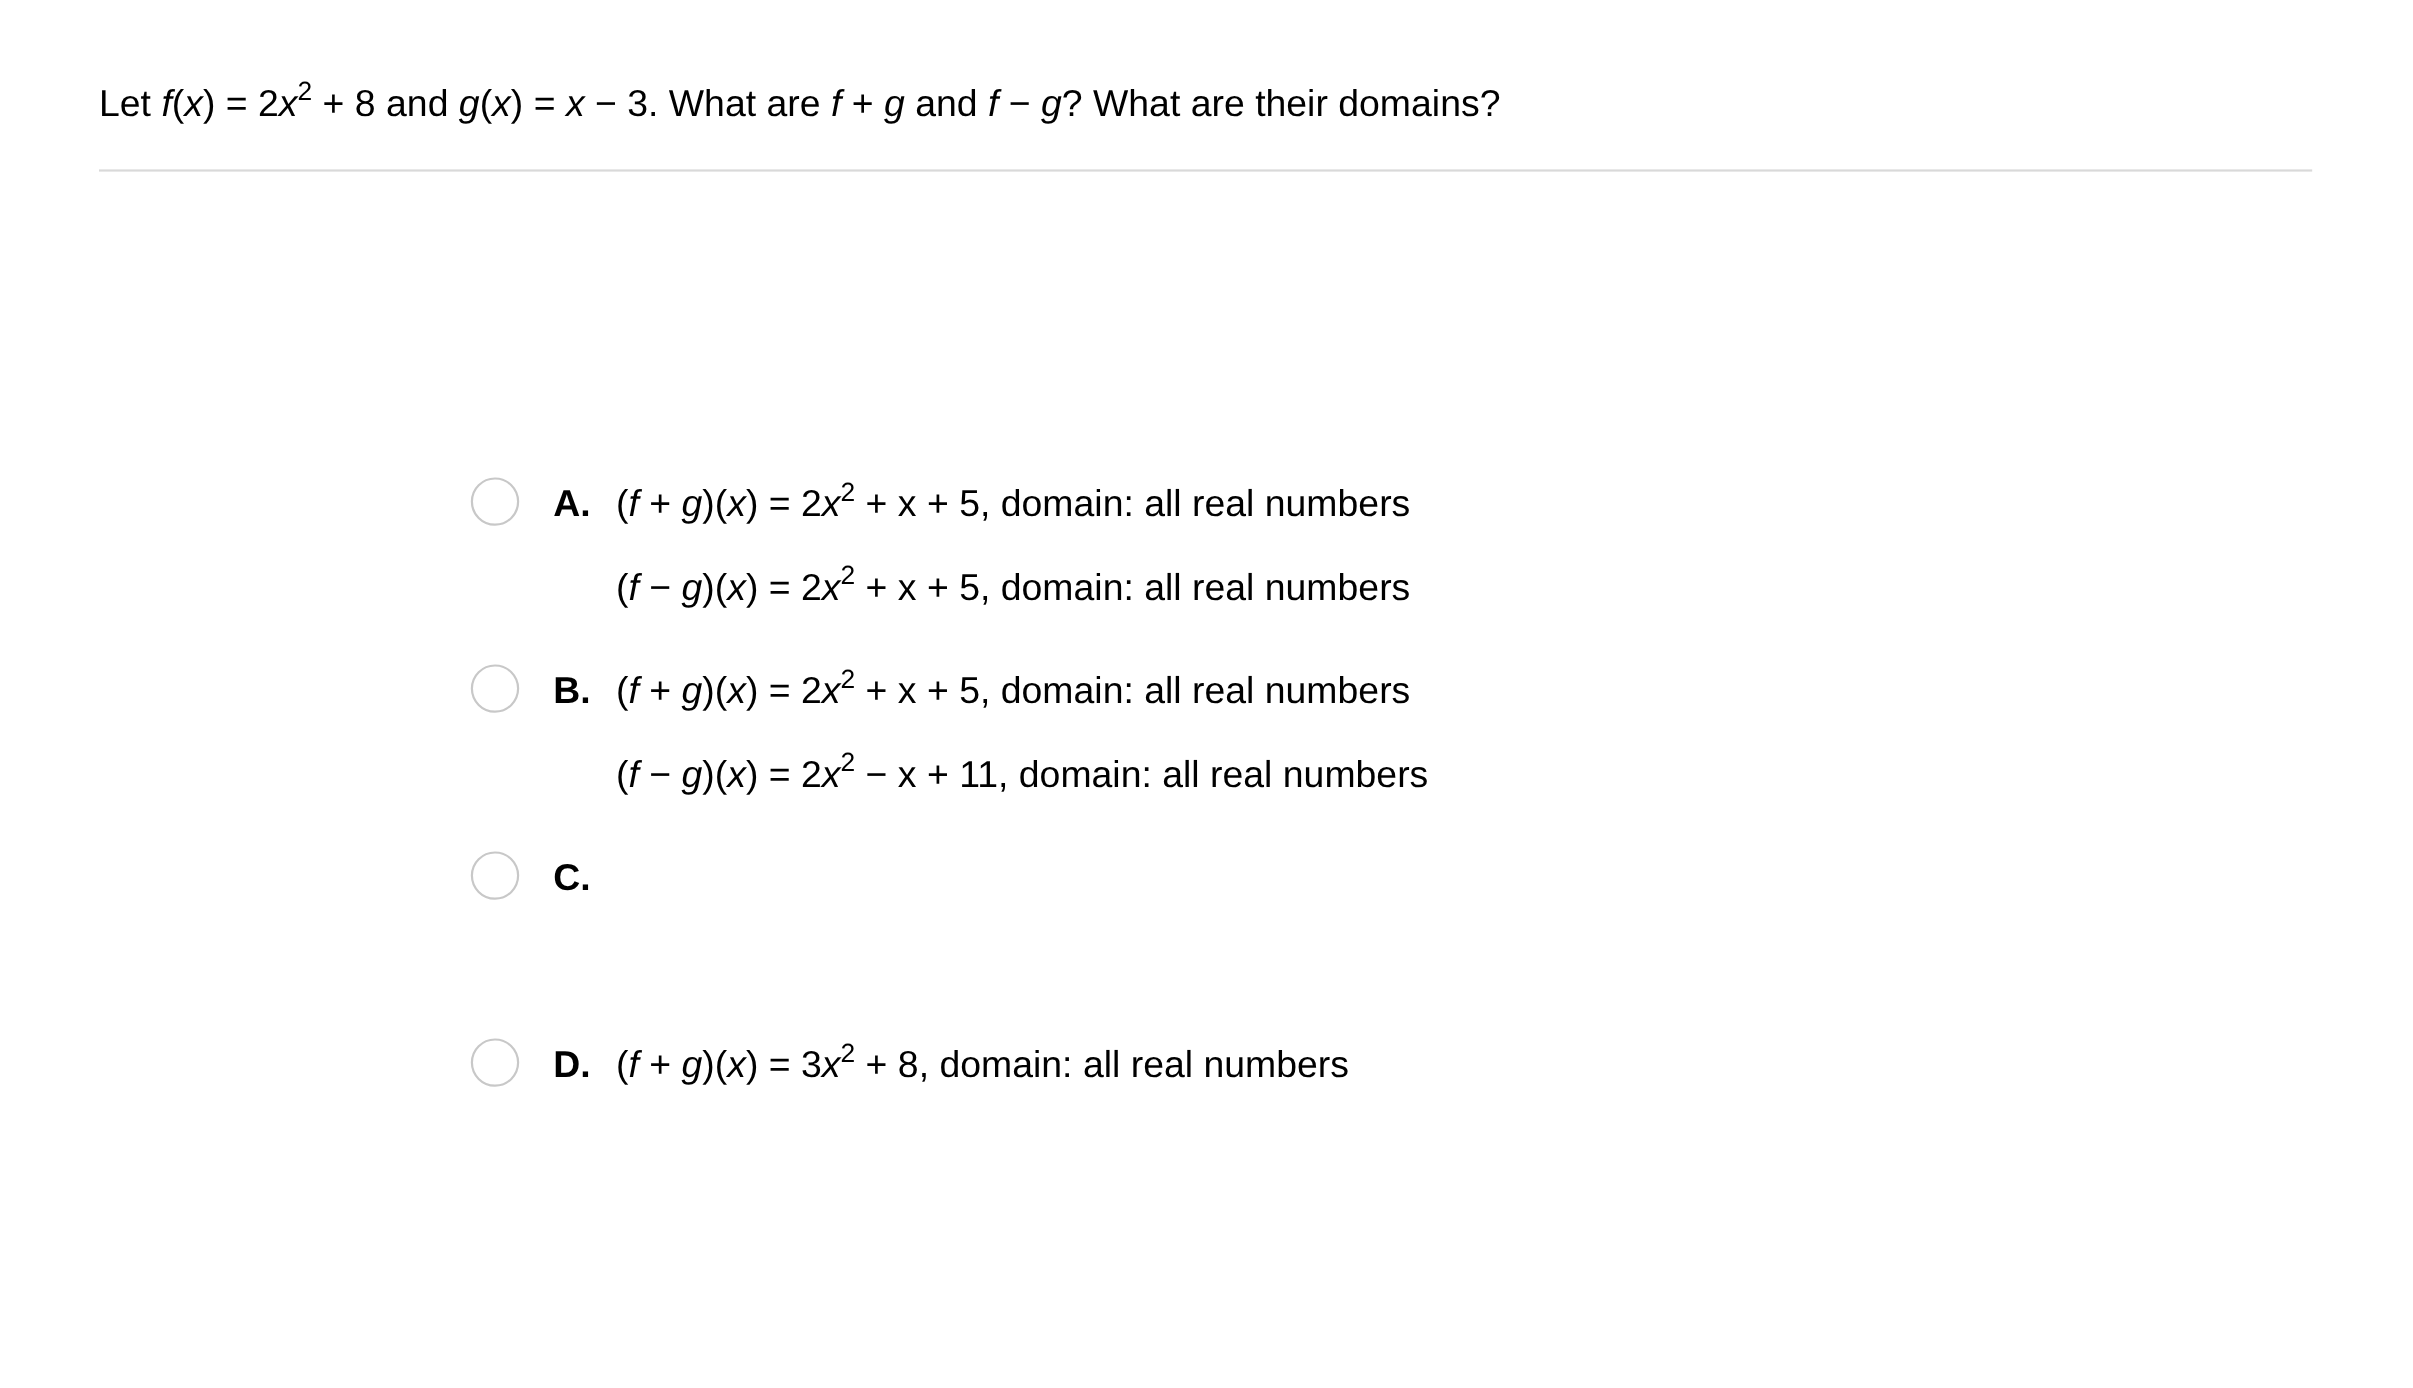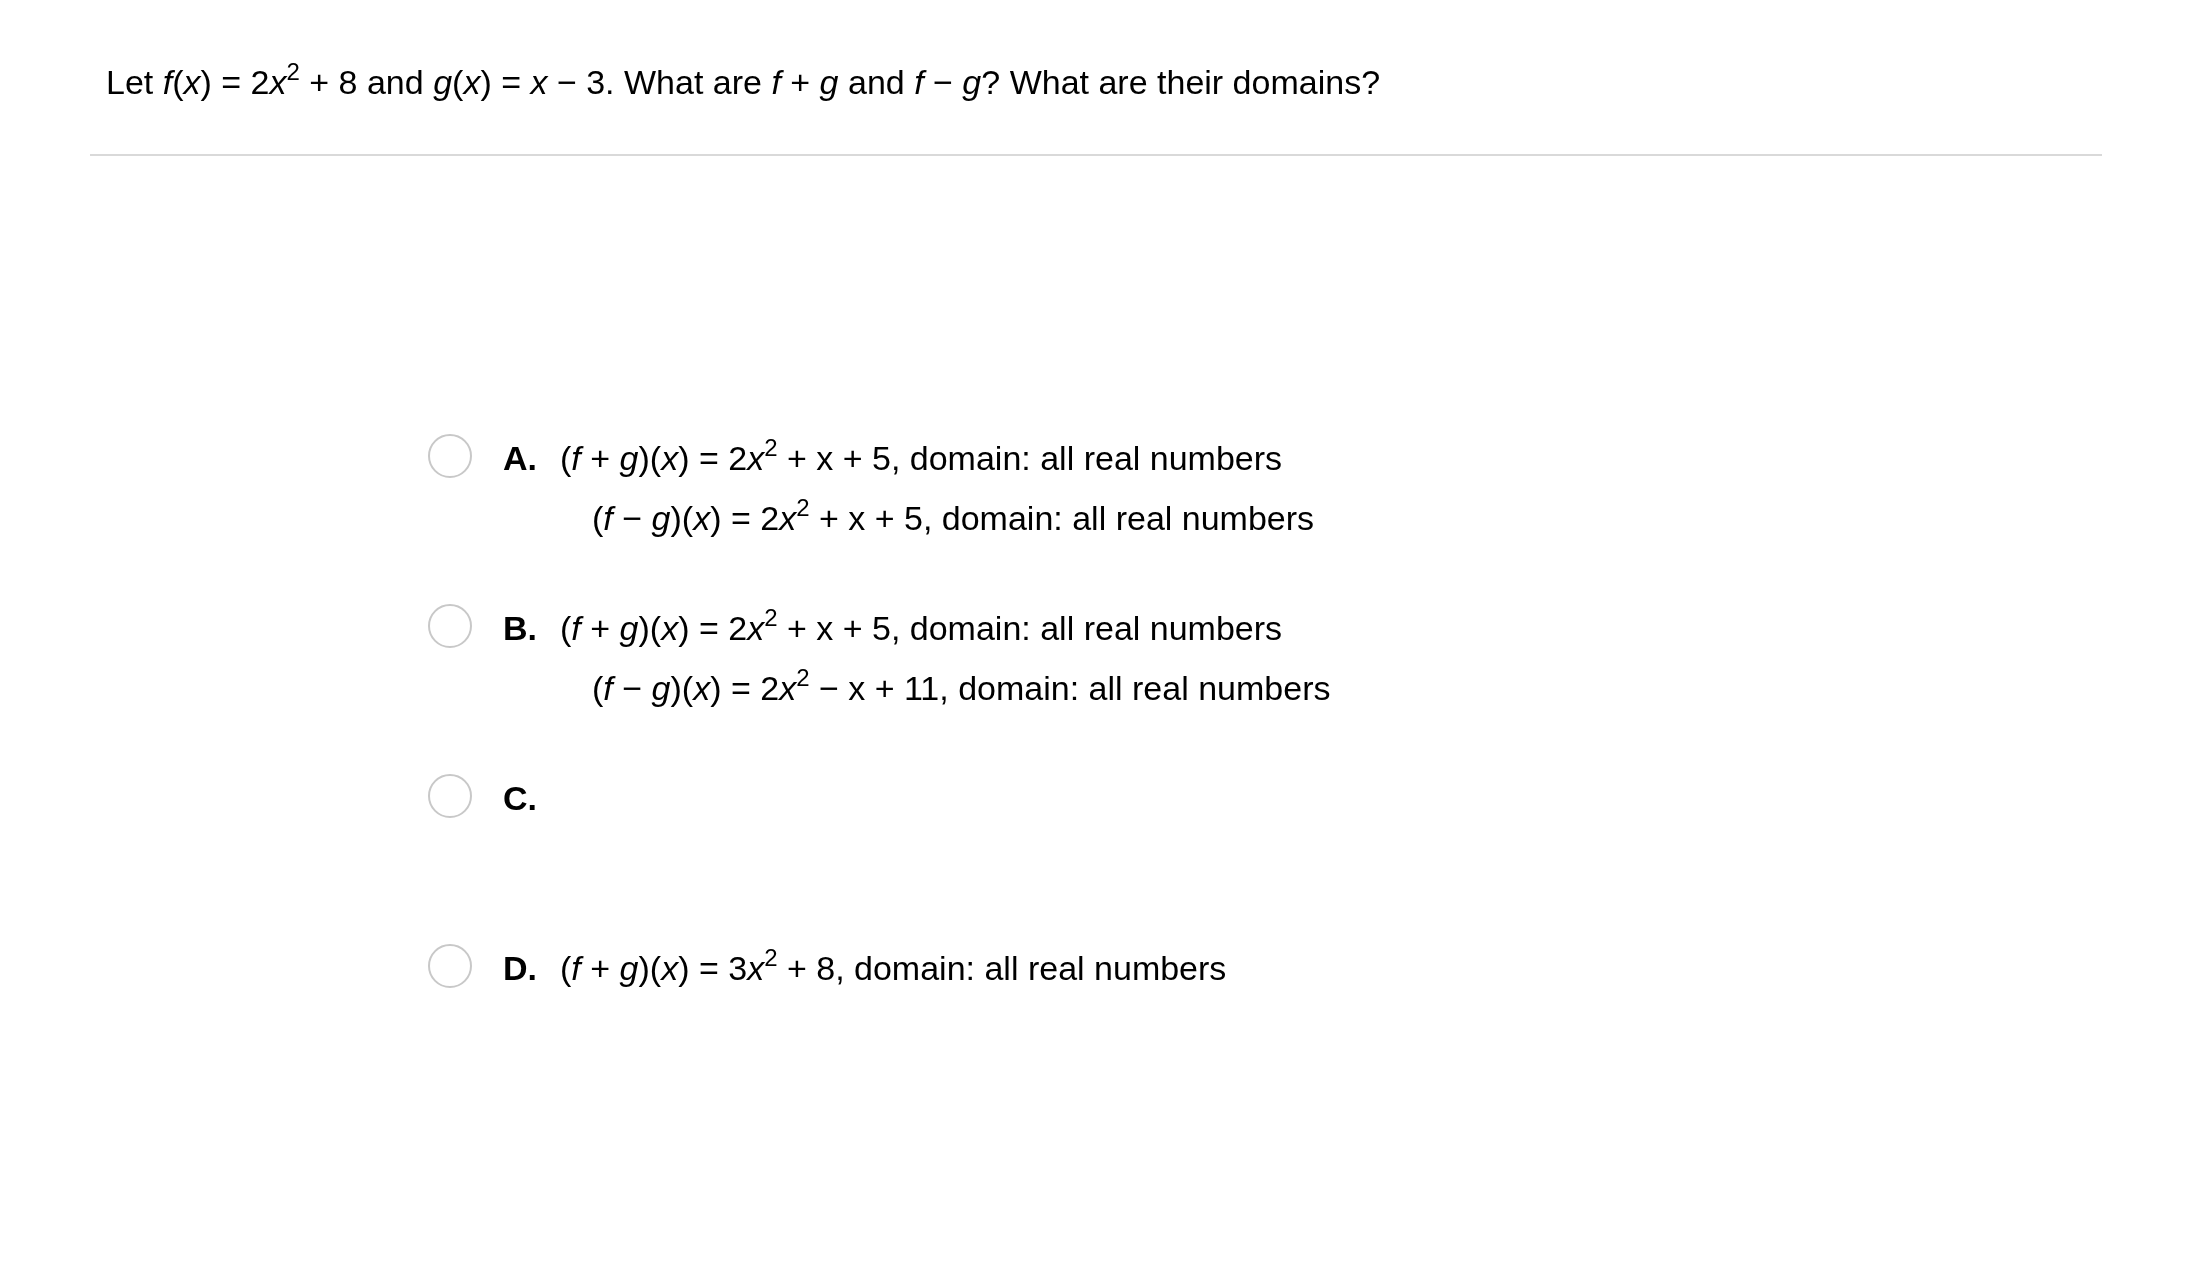--- a/index.html
+++ b/index.html
@@ -1,43 +1,42 @@
 <!DOCTYPE html>
 <html><head>
 <meta charset="utf-8">
 <style>
   html, body { margin:0; padding:0; background:#ffffff; }
   body {
     width:2194px; height:1262px; position:relative; overflow:hidden;
     font-family:"Liberation Sans", sans-serif; color:#000;
   }
   .question {
-    position:absolute; left:90px; top:58px; font-size:34px; line-height:48px;
+    position:absolute; left:90px; top:70px; font-size:34px; line-height:48px;
     white-space:nowrap;
-    margin-left:16px;
   }
   .divider {
     position:absolute; left:90px; top:154px; width:2012px; height:2px; background:#d9d9d9;
   }
   .options { position:absolute; left:0; top:0; }
   .option {
     position:absolute; left:428px; width:1200px; height:150px;
   }
   .radio {
     position:absolute; left:0; top:0; width:40px; height:40px; border-radius:50%;
     border:2px solid #c8c8c8; background:#fff; box-sizing:content-box; cursor:pointer;
   }
   .opt-label {
     position:absolute; left:75px; top:0; font-weight:bold; font-size:34px; line-height:48px;
   }
   .line {
     position:absolute; left:132px; font-size:34px; line-height:48px; white-space:nowrap;
   }
   .line1 { top:0; }
-  .line2 { top:60px;margin-left:32px; }
+  .line2 { top:76px; }
   i { font-style:italic; }
   sup { font-size:24px; vertical-align:0; position:relative; top:-14px; }
 </style>
 </head>
 <body>
 
 <div class="question"><span>Let </span><i>f</i><span>(</span><i>x</i><span>) = 2</span><i>x</i><sup>2</sup><span> + 8 and </span><i>g</i><span>(</span><i>x</i><span>) = </span><i>x</i><span> − 3. What are </span><i>f</i><span> + </span><i>g</i><span> and </span><i>f</i><span> − </span><i>g</i><span>? What are their domains?</span></div>
 
 <div class="divider"></div>
 

